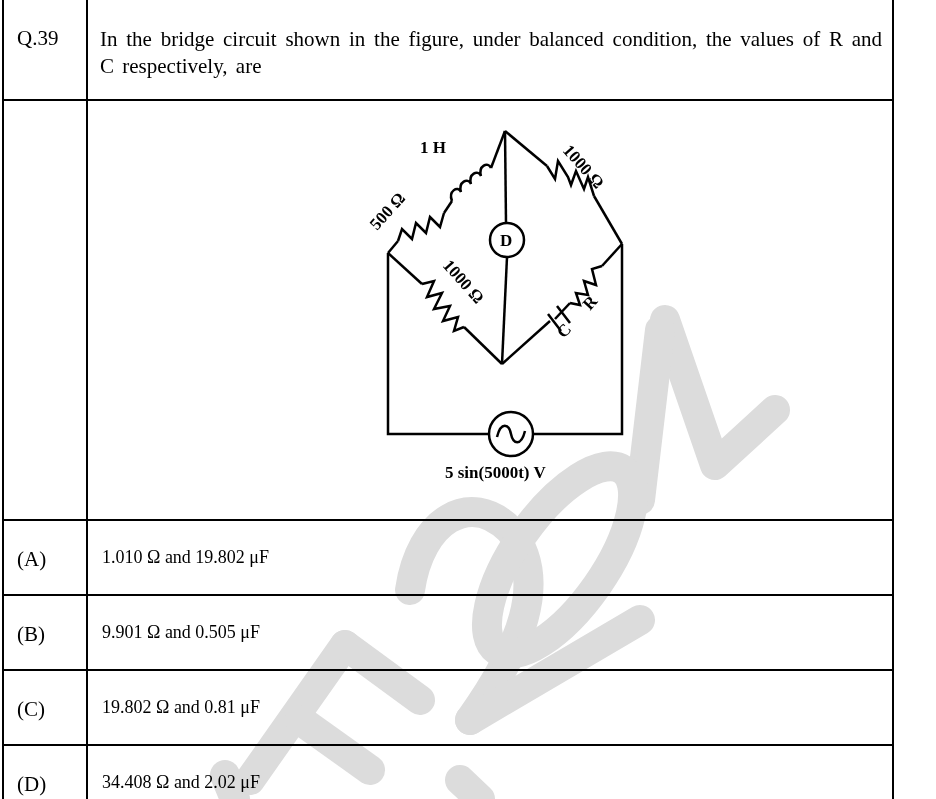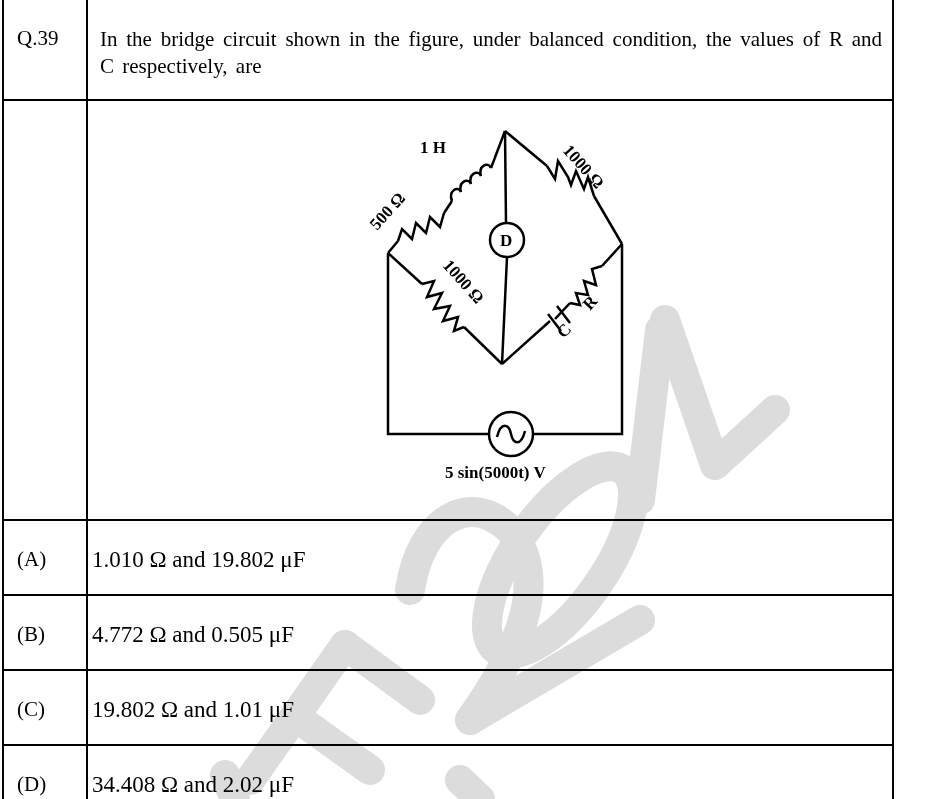--- a/index.html
+++ b/index.html
@@ -9,21 +9,21 @@
   .qtable { position: absolute; left: 2px; top: -4px; width: 892px; border-collapse: collapse; z-index: 1; }
   .qtable td { border: 2.5px solid #000; vertical-align: top; padding: 0; }
   .qtable td.num { width: 82px; }
   .cell-q { height: 101px; }
   .cell-fig { height: 418px; position: relative; }
   .cell-opt { height: 73px; }
   .numtext { font-size: 21px; padding-left: 13px; }
   .qtext { font-size: 21px; line-height: 27px; padding: 28px 10px 0 12px; text-align: justify; word-spacing: 3px; }
   .q-num { padding-top: 28px; }
   .opt-label { padding-top: 26px; font-size: 21px; padding-left: 13px; }
-  .opt-text { padding-top: 26px; padding-left: 4px; font-size: 23px; }
+  .opt-text { padding-top: 26px; padding-left: 14px; font-size: 18px; }
   .circuit { position: absolute; left: 0; top: 0; }
   .lbl { font-family: "Liberation Serif", "DejaVu Serif", serif; font-weight: bold; font-size: 17px; fill: #000; }
 </style>
 </head>
 <body>
 
 <svg class="watermark" width="936" height="799" viewBox="0 0 936 799">
   <g fill="none" stroke="#dcdcdc" stroke-width="30" stroke-linecap="round" stroke-linejoin="round">
 
     <path d="M665 320 L715 465 L775 410"></path>
@@ -105,29 +105,29 @@
     </td>
     <td class="cell-opt">
       <div class="opt-text">1.010 Ω  and 19.802 μF</div>
     </td>
   </tr>
   <tr>
     <td class="num cell-opt">
       <div class="opt-label">(B)</div>
     </td>
     <td class="cell-opt">
-      <div class="opt-text">4.772 Ω  and 0.505 μF</div>
+      <div class="opt-text">9.901 Ω  and 0.505 μF</div>
     </td>
   </tr>
   <tr>
     <td class="num cell-opt">
       <div class="opt-label">(C)</div>
     </td>
     <td class="cell-opt">
-      <div class="opt-text">19.802 Ω  and 1.01 μF</div>
+      <div class="opt-text">19.802 Ω  and 0.81 μF</div>
     </td>
   </tr>
   <tr>
     <td class="num cell-opt">
       <div class="opt-label">(D)</div>
     </td>
     <td class="cell-opt">
       <div class="opt-text">34.408 Ω  and 2.02 μF</div>
     </td>
   </tr>

